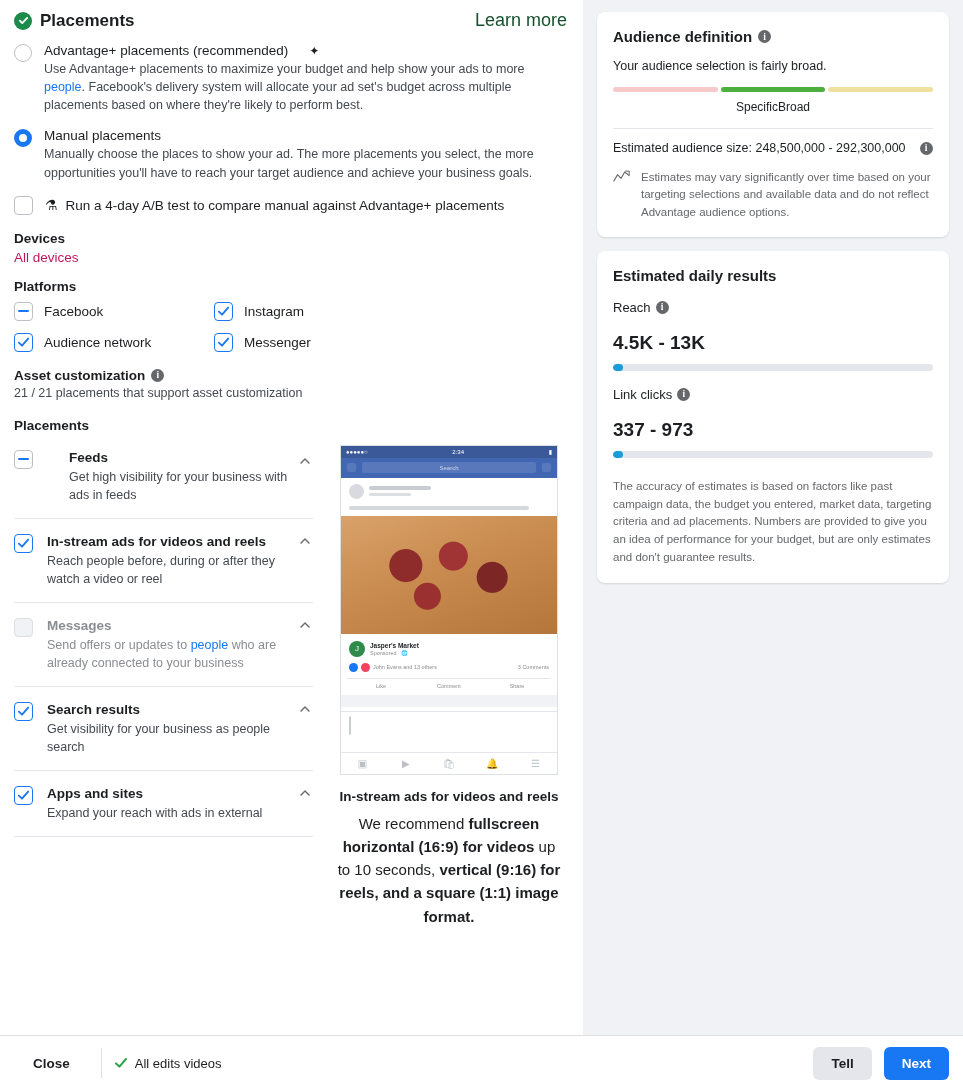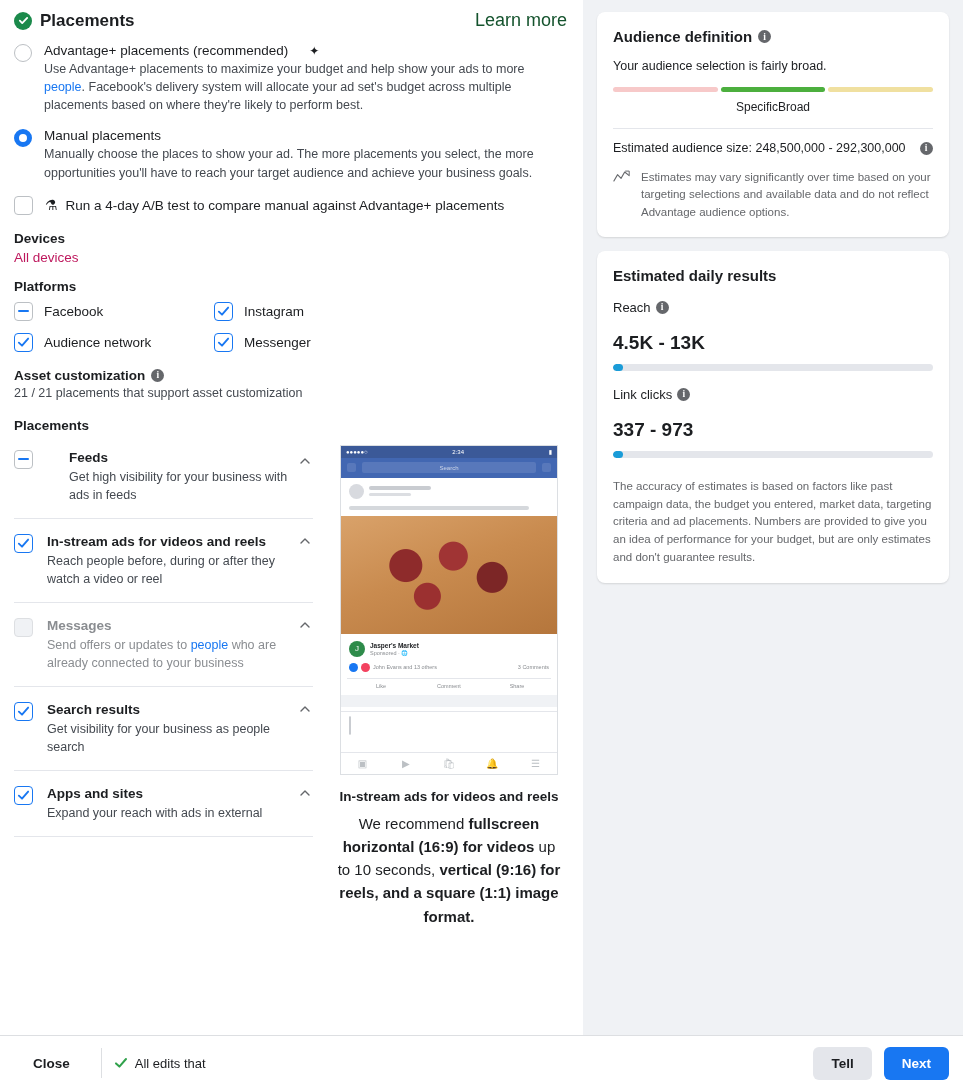--- a/index.html
+++ b/index.html
@@ -503,19 +503,19 @@
     </div>
   </div>
 
   <div class="footer">
     <button class="btn btn-close">Close</button>
     <span class="footer-div"></span>
     <span class="saved">
       <svg viewBox="0 0 14 14">
           <path d="M2 7.4 L5.4 10.6 L12 3" fill="none" stroke="#31a24c" stroke-width="2" stroke-linecap="round" stroke-linejoin="round"></path>
         </svg>
-      <span>All edits that</span>
+      <span>All edits videos</span>
     </span>
     <span class="spacer"></span>
     <button class="btn btn-back">Tell</button>
     <button class="btn btn-next">Next</button>
   </div>
 </div>
 
 </body></html>

